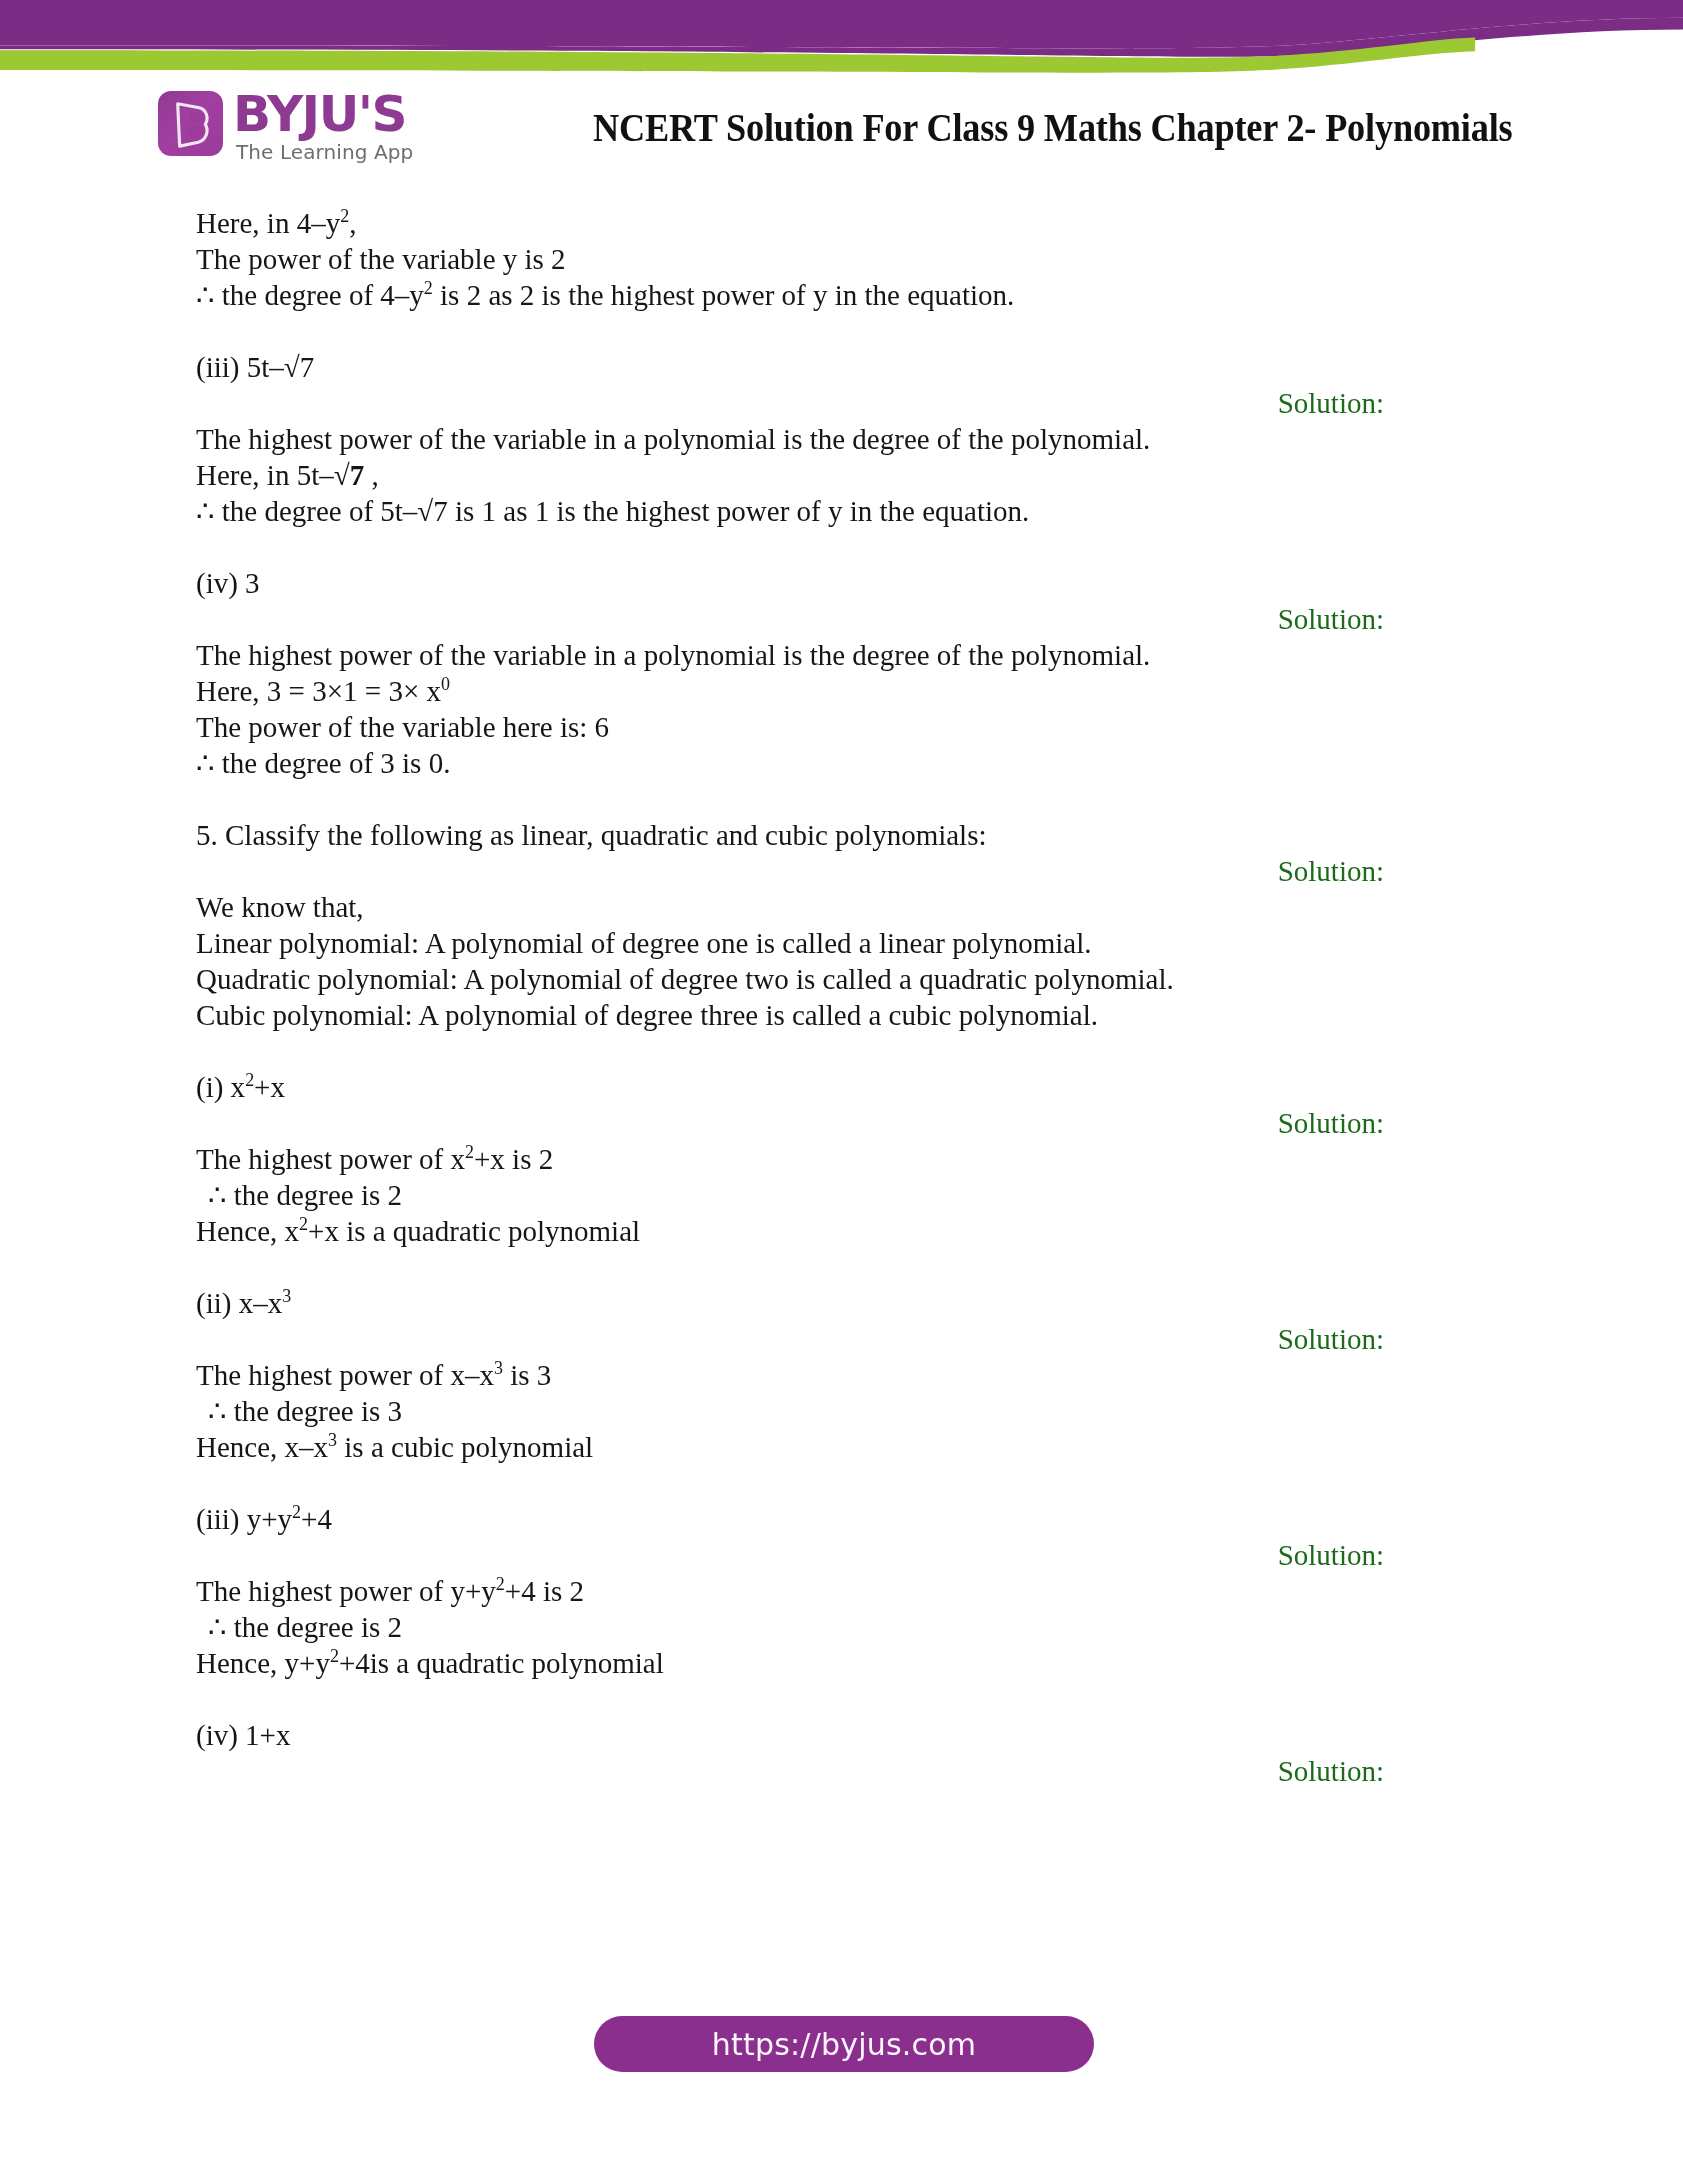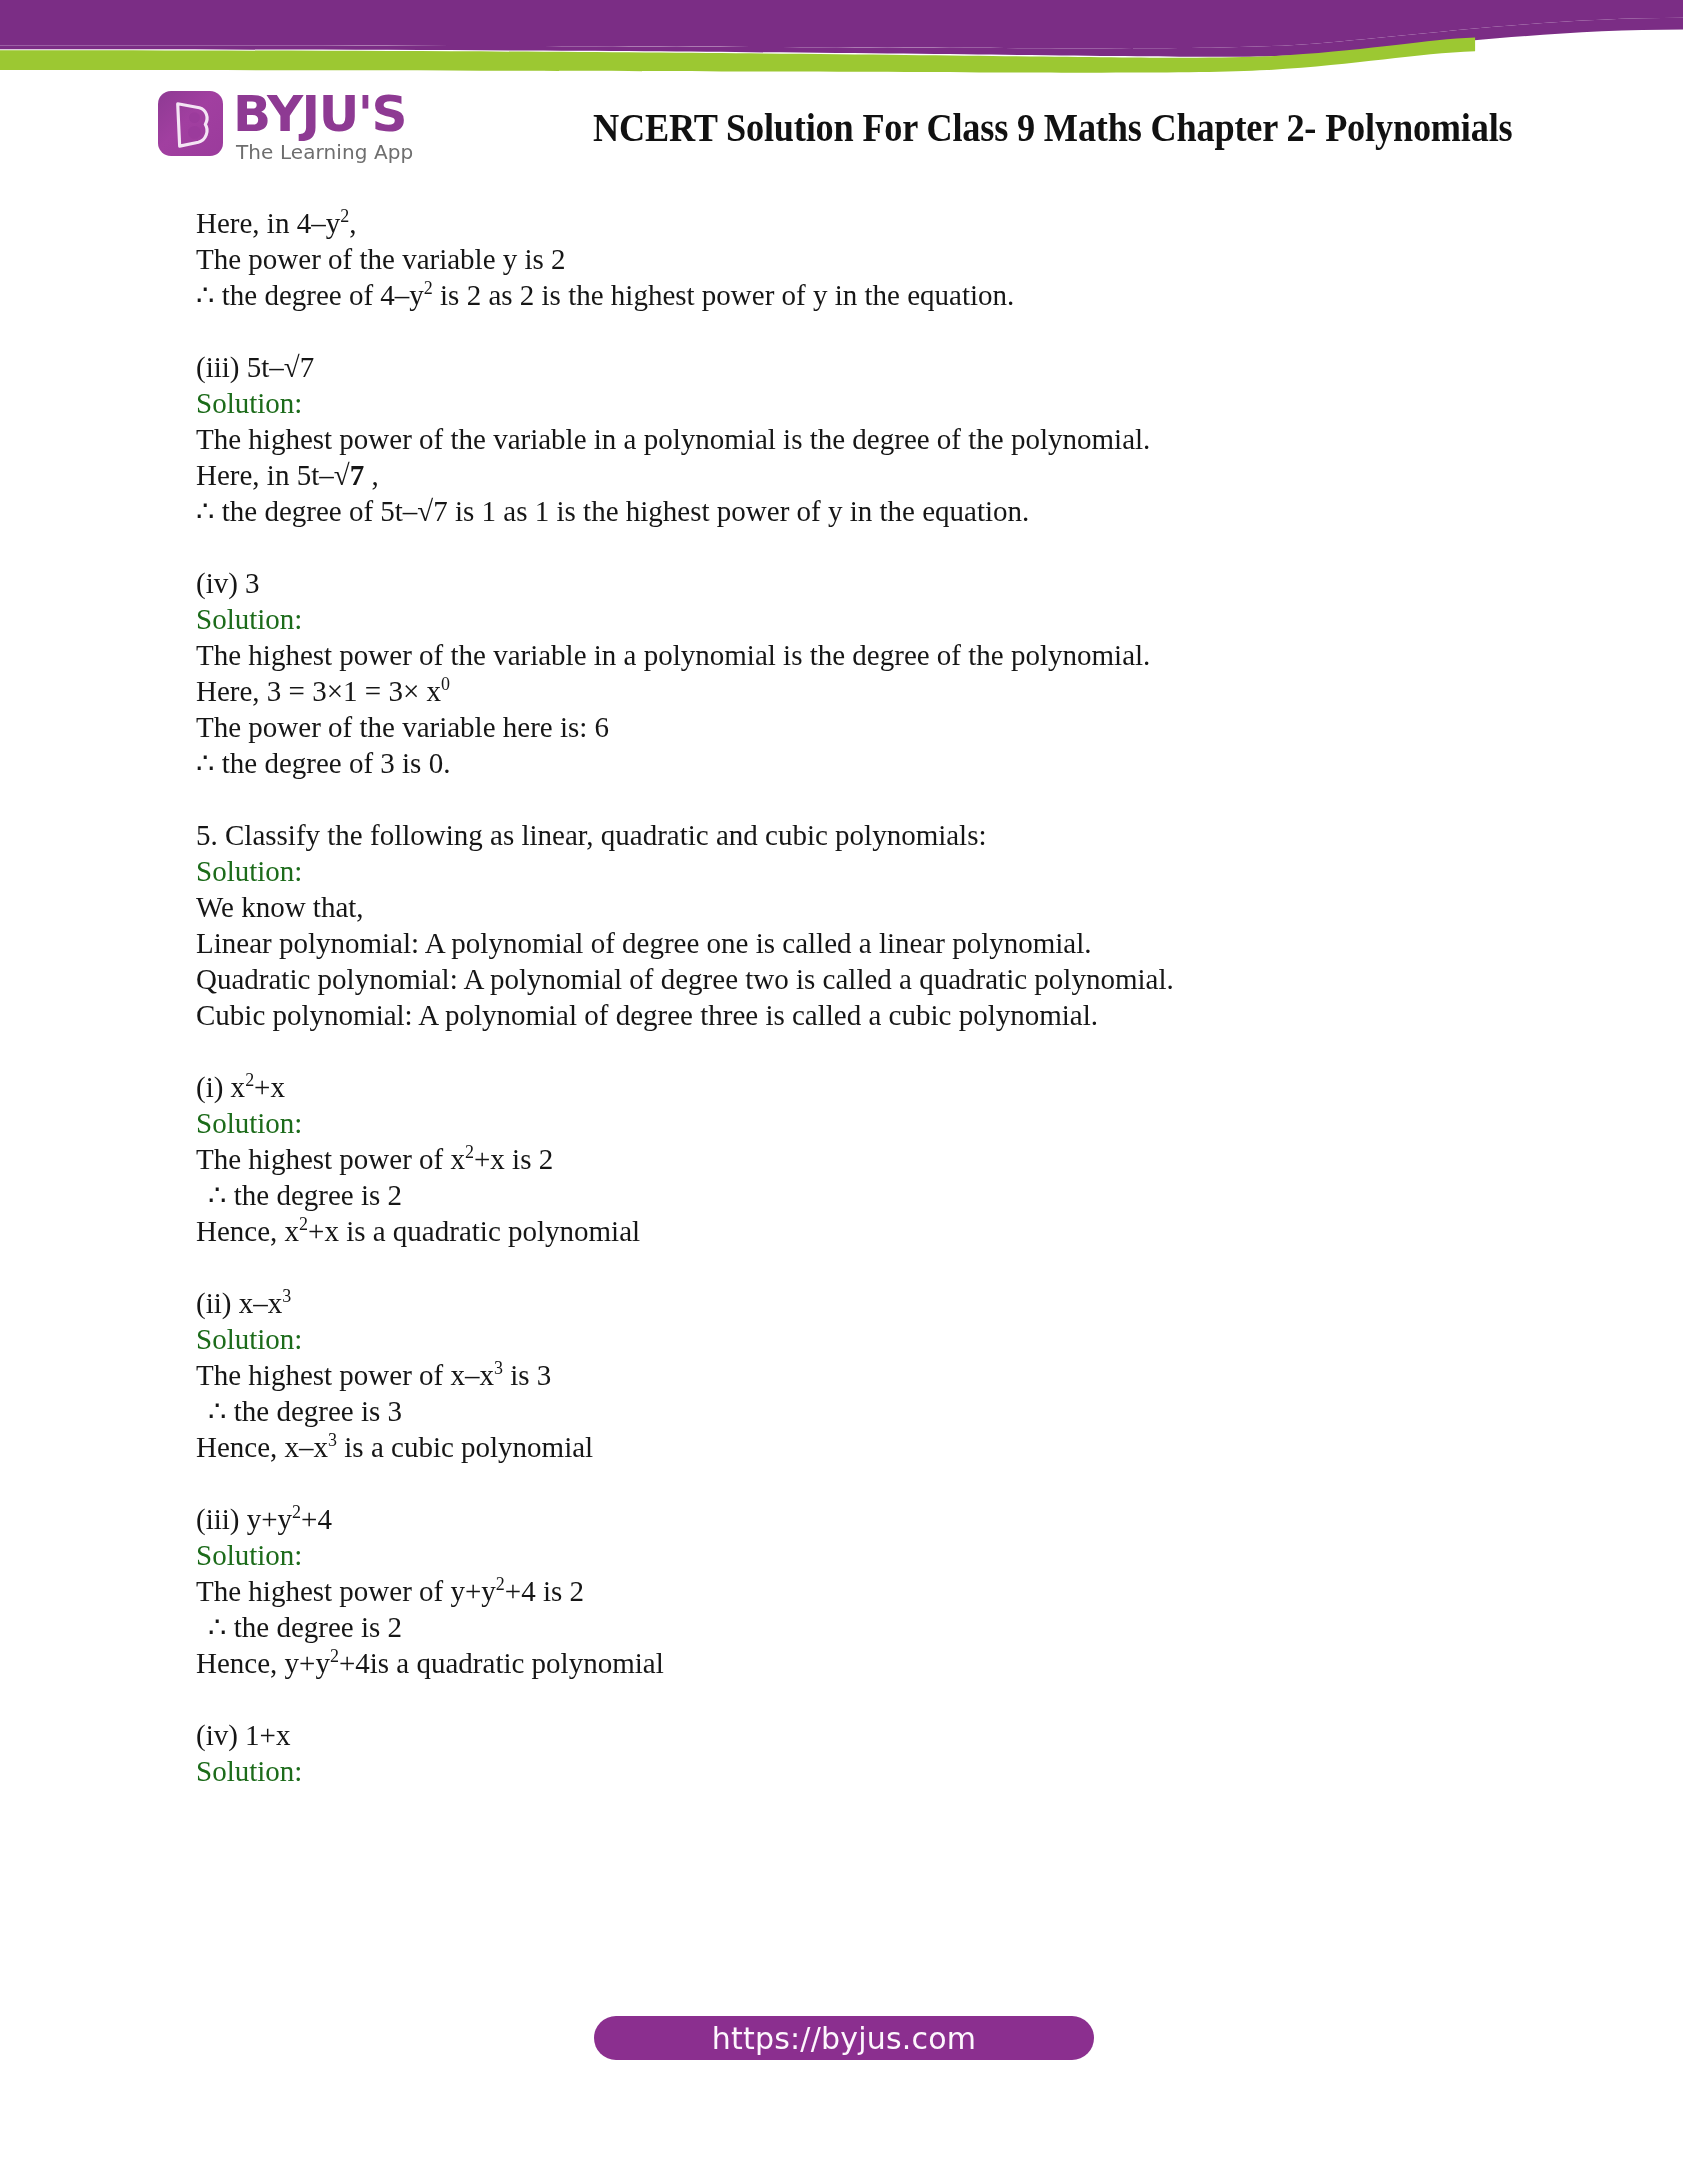--- a/index.html
+++ b/index.html
@@ -94,36 +94,36 @@
     top: 205px;
     width: 1188px;
     font-size: 29px;
     line-height: 36px;
     color: #161616;
   }
 
   .line { white-space: nowrap; }
   .spacer { height: 36px; }
   .bold { font-weight: normal; }
-  .solution { color: #1C6B1A; }
+  .solution { color: #1C6B1A; text-align: right; }
   .indent { padding-left: 12px; }
 
   sup {
     font-size: 0.62em;
     vertical-align: super;
     line-height: 0;
   }
 
   
   #footer-pill {
     position: absolute;
     left: 594px;
     top: 2016px;
     width: 500px;
-    height: 44px;
+    height: 56px;
     border-radius: 29px;
     background: #8B2F8F;
     display: flex;
     align-items: center;
     justify-content: center;
   }
   #footer-url {
     font-family: "DejaVu Sans", sans-serif;
     font-size: 30px;
     color: #FDF6FD;

